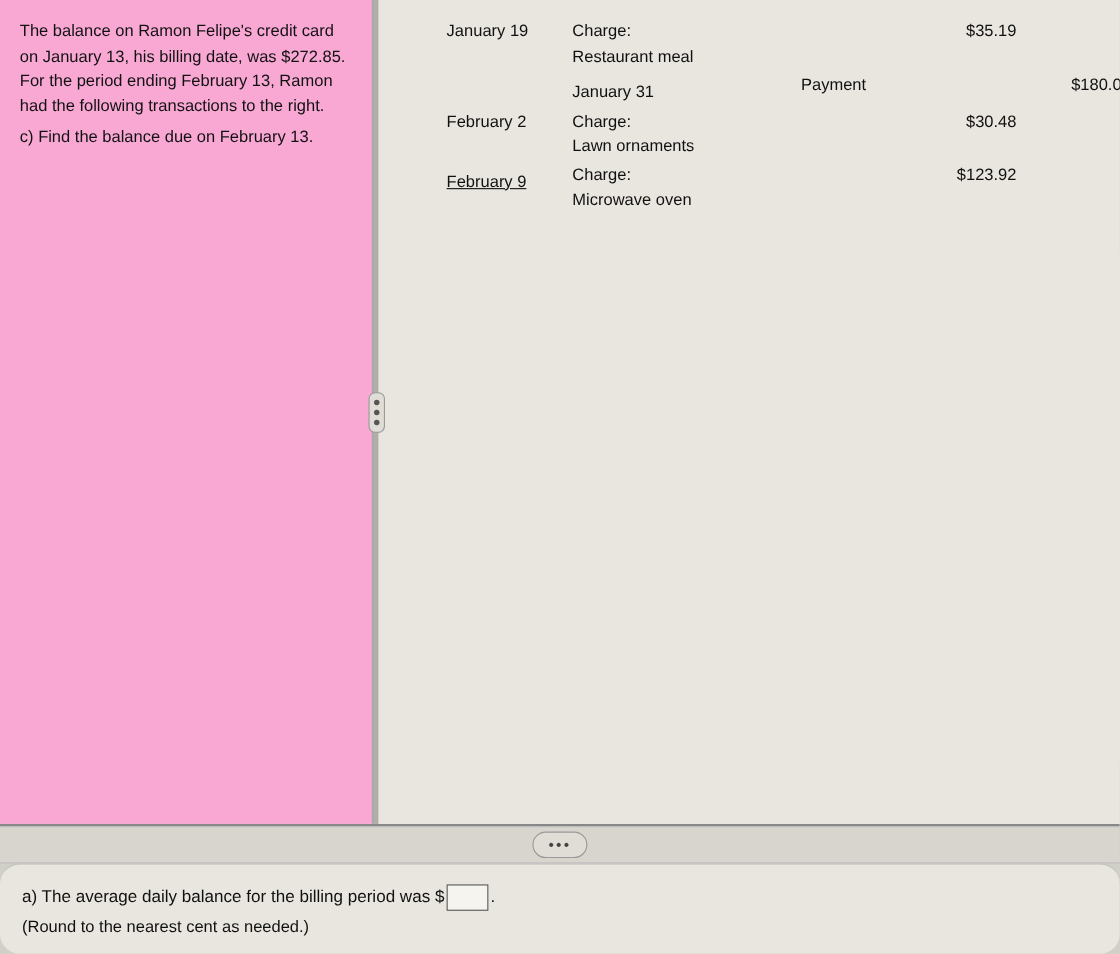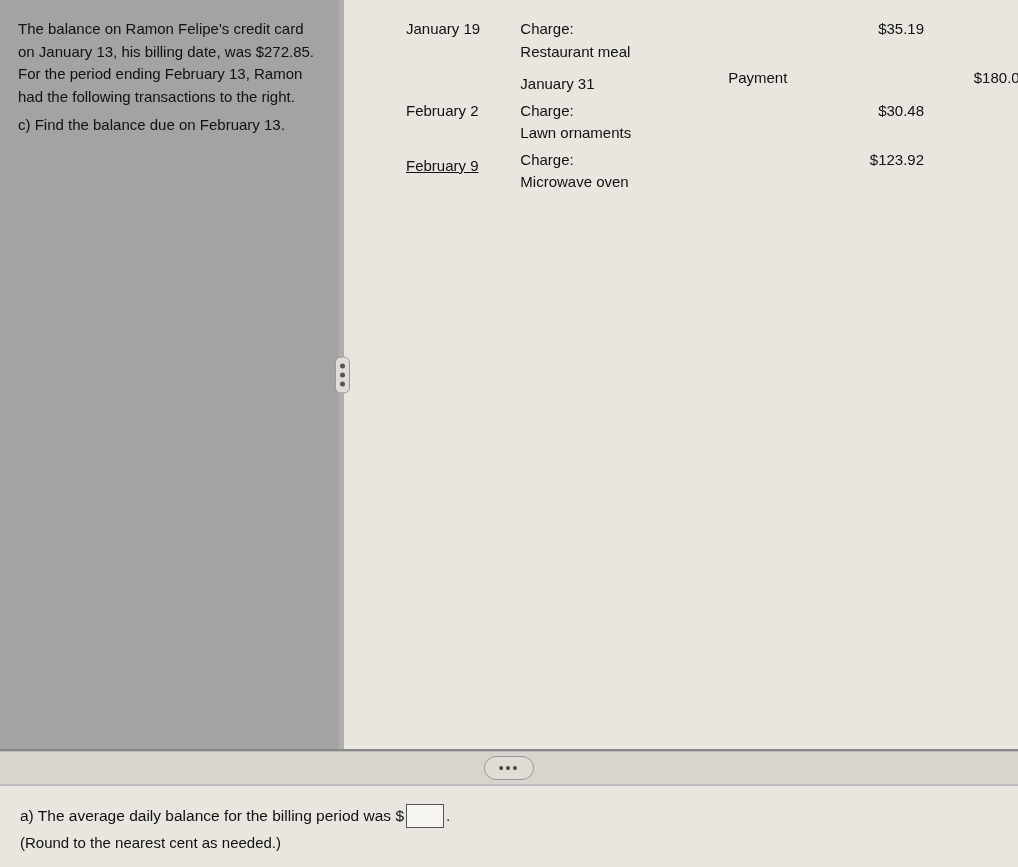--- a/index.html
+++ b/index.html
@@ -29,21 +29,21 @@
       display: flex;
       flex: 1;
       border-bottom: 2px solid #888;
       background: #e8e6df;
     }
 
     .left-panel {
       width: 340px;
       padding: 18px 16px 18px 18px;
       border-right: 2px solid #aaa;
-      background: #a3a3a3;
+      background: #f9a8d4;
       font-size: 15px;
       line-height: 1.5;
       color: #111;
     }
 
     .left-panel p {
       margin-bottom: 6px;
     }
 
     .divider-vertical {
@@ -111,20 +111,21 @@
     }
 
     .bottom-section {
       background: #e8e6df;
       padding: 18px 20px 16px 20px;
       border-top: 1px solid #bbb;
       min-height: 80px;
       display: flex;
       flex-direction: column;
       gap: 6px;
+      border-radius: 18px;
     }
 
     .answer-row {
       display: flex;
       align-items: center;
       font-size: 15.5px;
       color: #111;
       gap: 2px;
     }
 

